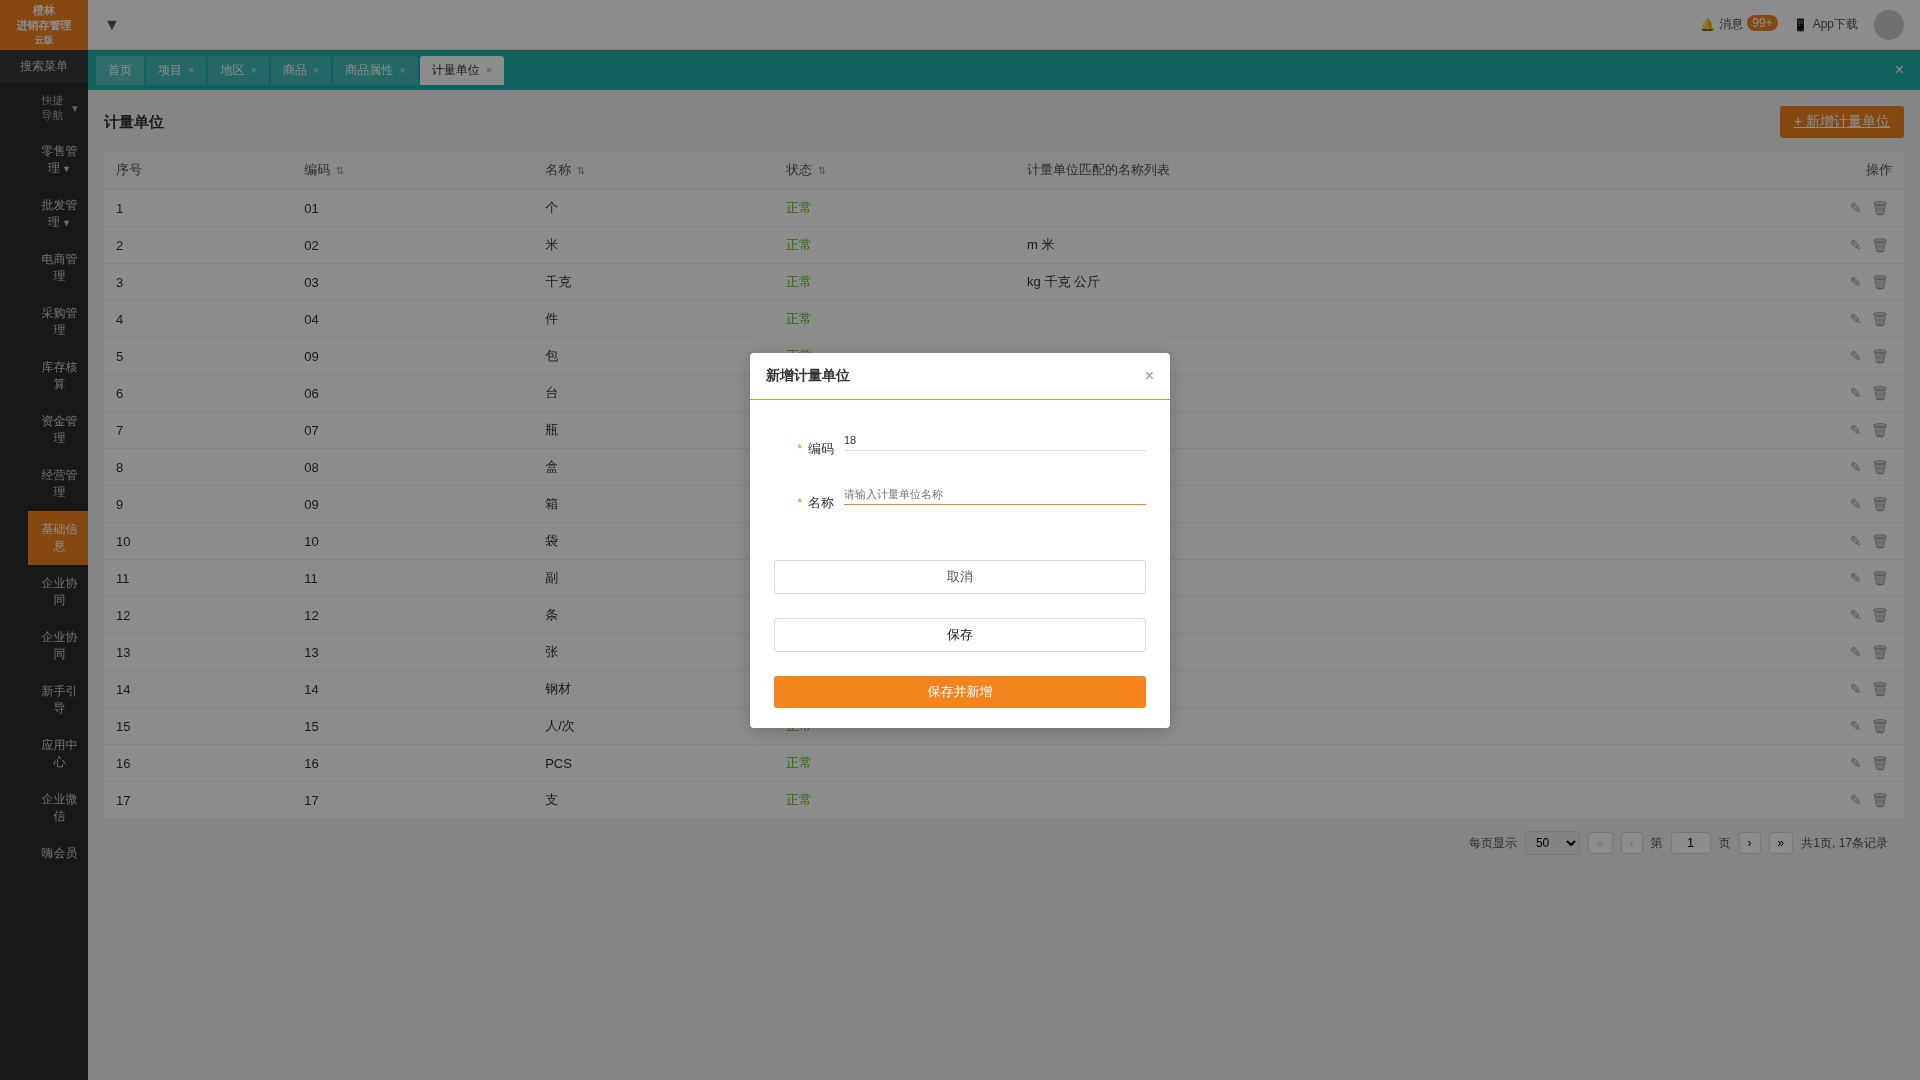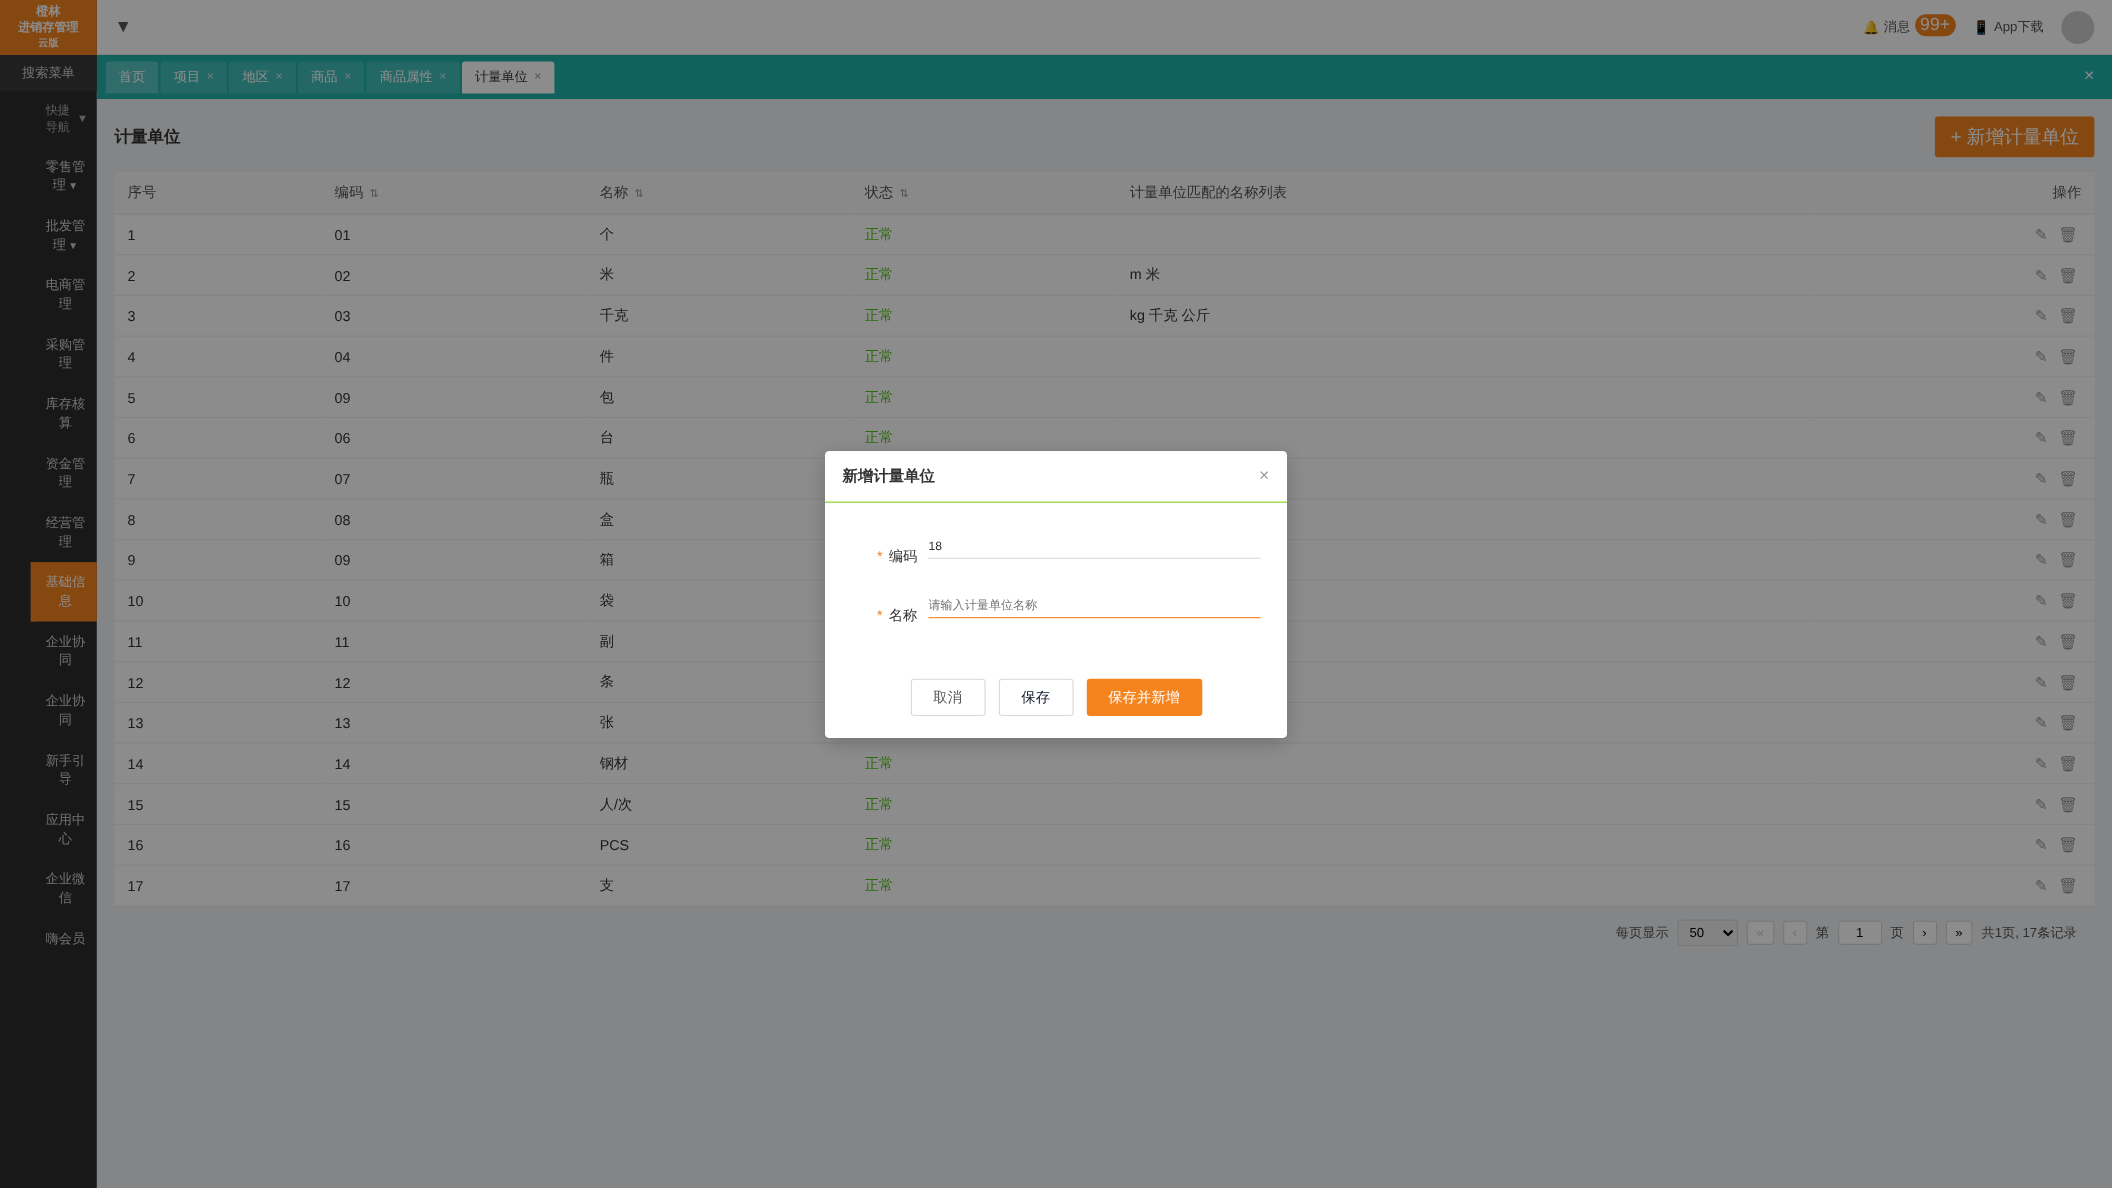--- a/index.html
+++ b/index.html
@@ -75,21 +75,21 @@
       justify-content: space-between;
       padding: 0 16px;
       border-bottom: 1px solid #e8e8e8;
       flex-shrink: 0;
     }
     .topbar-left { display: flex; align-items: center; gap: 8px; }
     .topbar-right { display: flex; align-items: center; gap: 16px; }
     .topbar-badge {
       background: #f5841f;
       color: white;
-      font-size: 16px;
+      font-size: 12px;
       border-radius: 10px;
       padding: 1px 5px;
       position: relative;
       top: -2px;
     }
     .topbar-btn { color: #555; font-size: 12px; cursor: pointer; display: flex; align-items: center; gap: 4px; }
     .topbar-avatar { width: 30px; height: 30px; background: #ccc; border-radius: 50%; }
 
     
     .tabbar {
@@ -141,22 +141,23 @@
       justify-content: space-between;
       margin-bottom: 12px;
     }
     .page-title { font-size: 15px; font-weight: bold; color: #333; }
     .btn-add {
       background: #f5841f;
       color: white;
       border: none;
       padding: 7px 14px;
       border-radius: 3px;
-      font-size: 17px;
-      cursor: pointer;
+      font-size: 14px;
+      cursor: pointer;
+      text-decoration: underline;
     }
 
     
     .data-table {
       width: 100%;
       background: white;
       border-collapse: collapse;
       font-size: 13px;
     }
     .data-table th {
@@ -271,21 +272,22 @@
       padding: 4px 0;
       font-size: 11px;
       outline: none;
       color: #333;
     }
     .form-input.name-input { border-bottom-color: #f5841f; }
     .modal-footer {
       padding: 12px 24px 20px;
       display: flex;
       justify-content: center;
-      gap: 12px;
+      gap: 24px;
+      flex-direction: column;
     }
     .btn-cancel {
       border: 1px solid #d9d9d9;
       background: white;
       color: #555;
       padding: 7px 20px;
       border-radius: 3px;
       font-size: 13px;
       cursor: pointer;
     }

